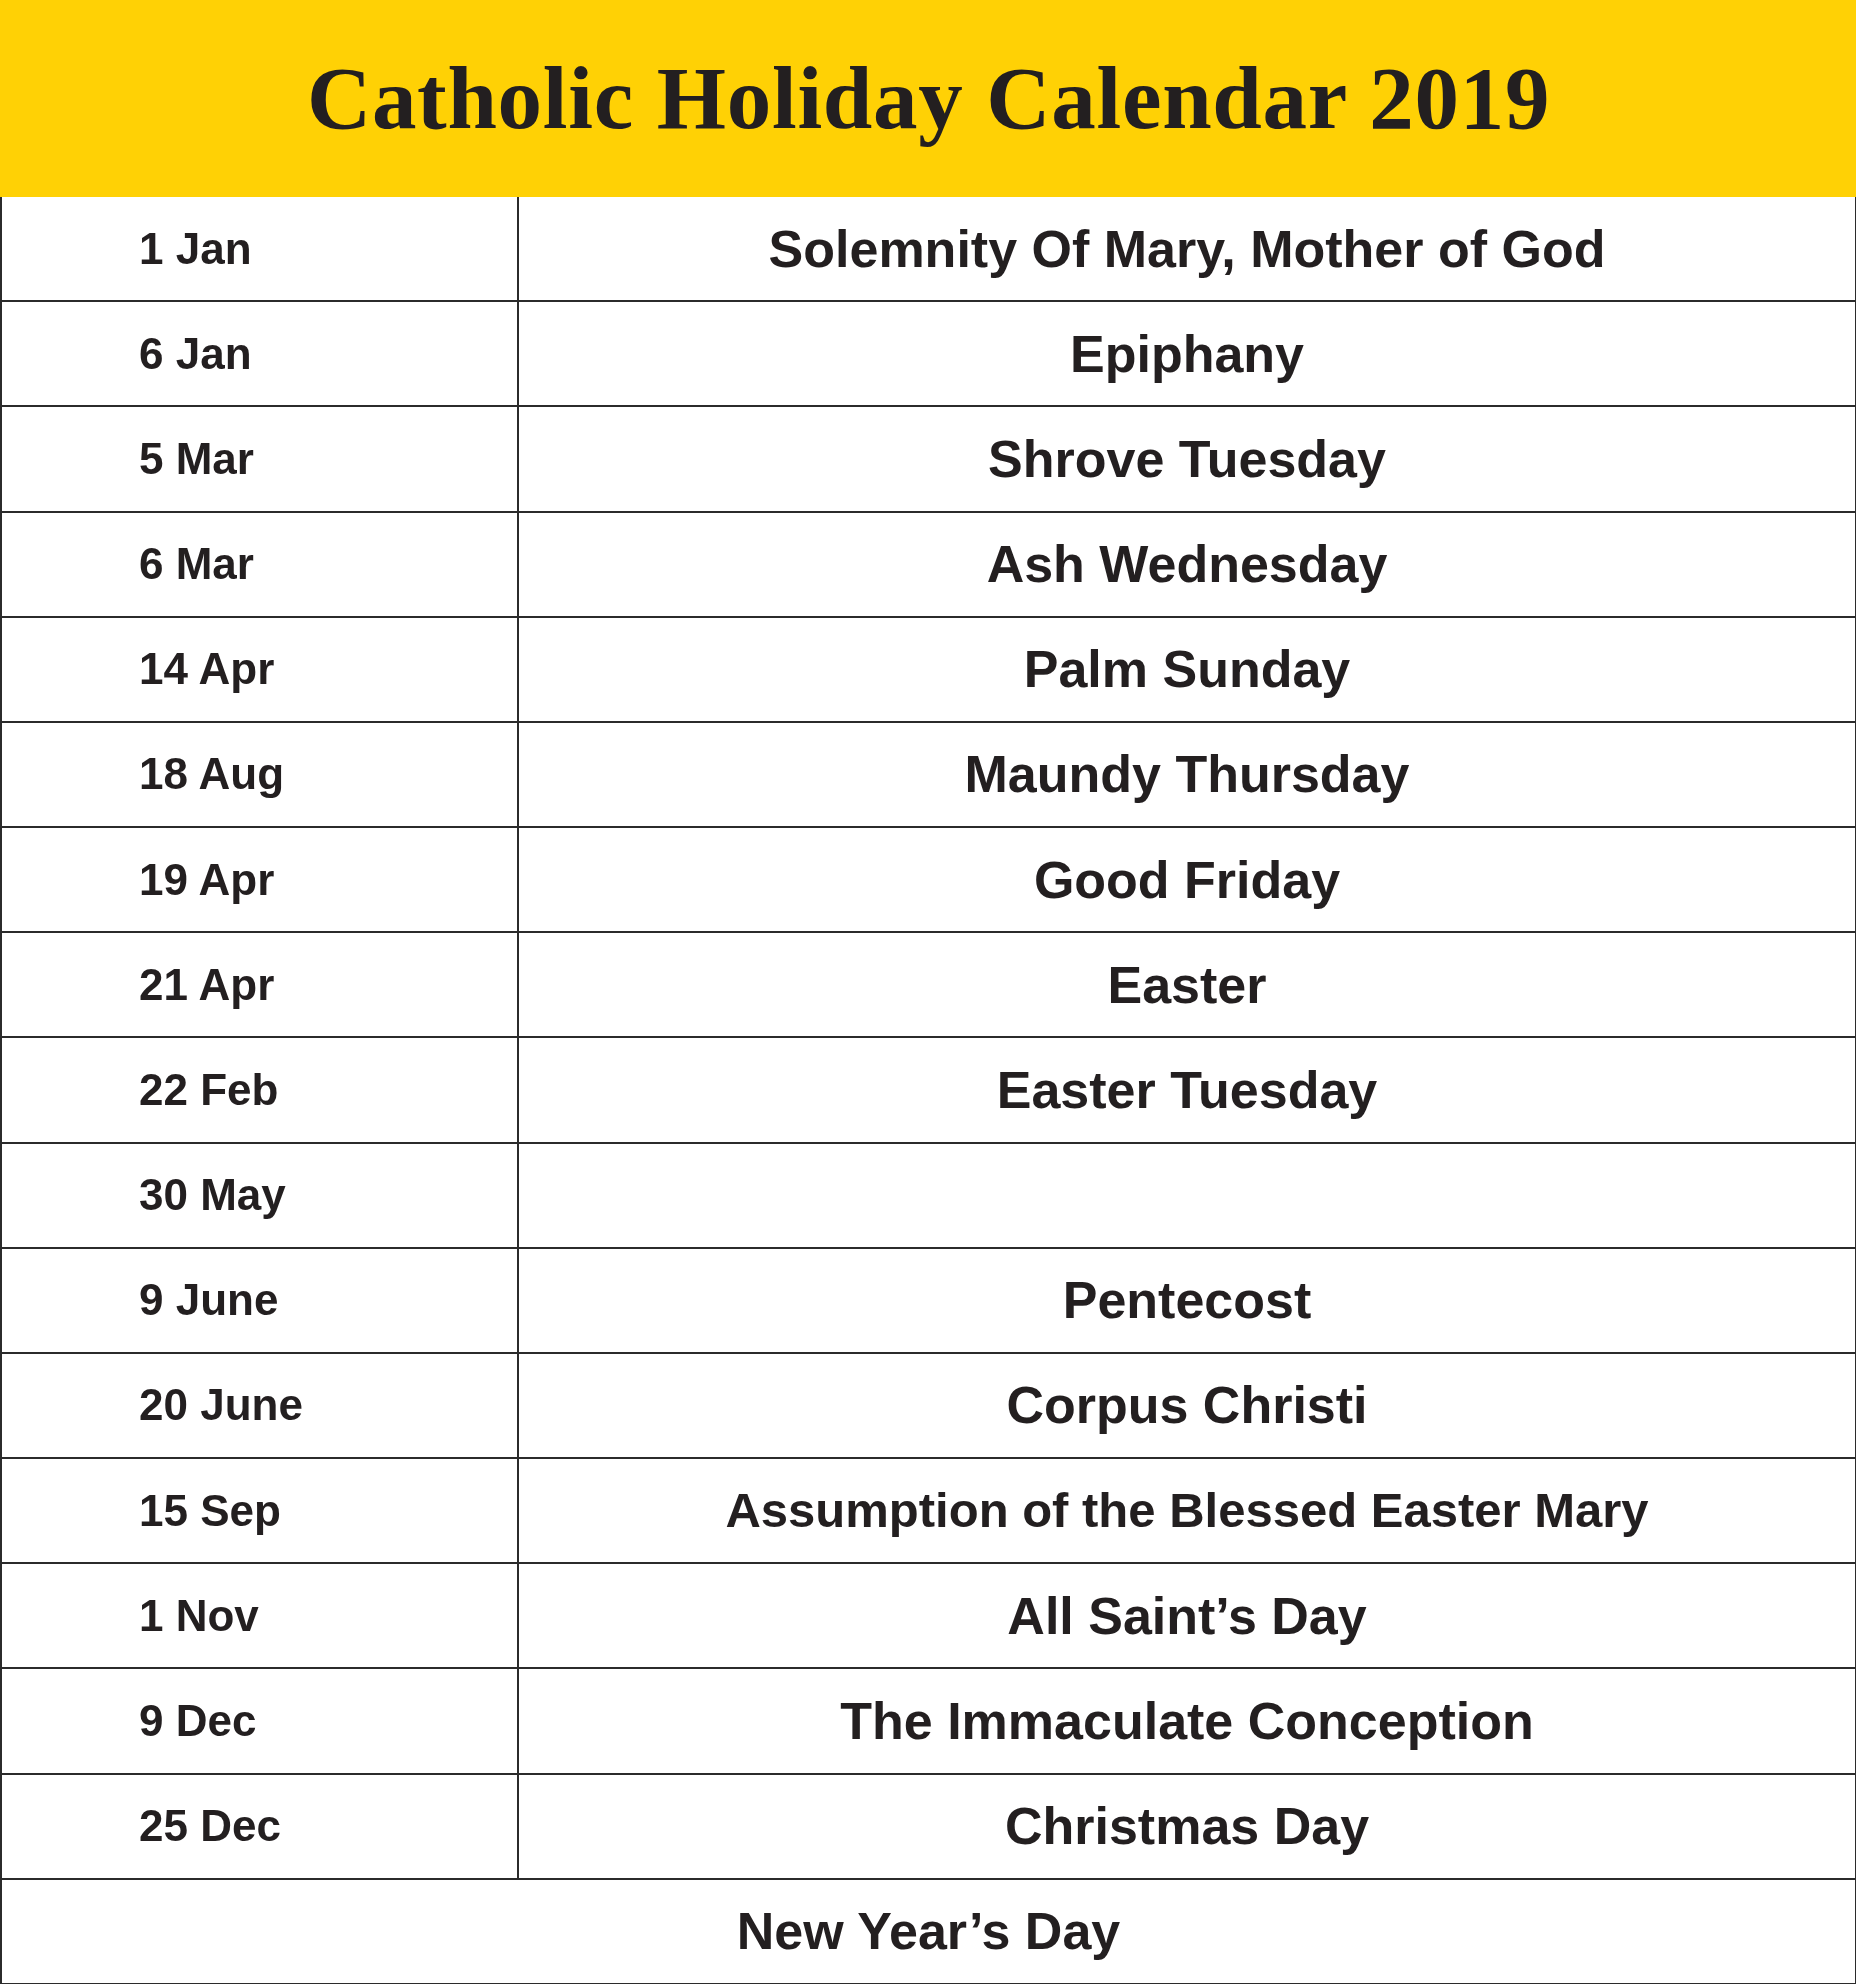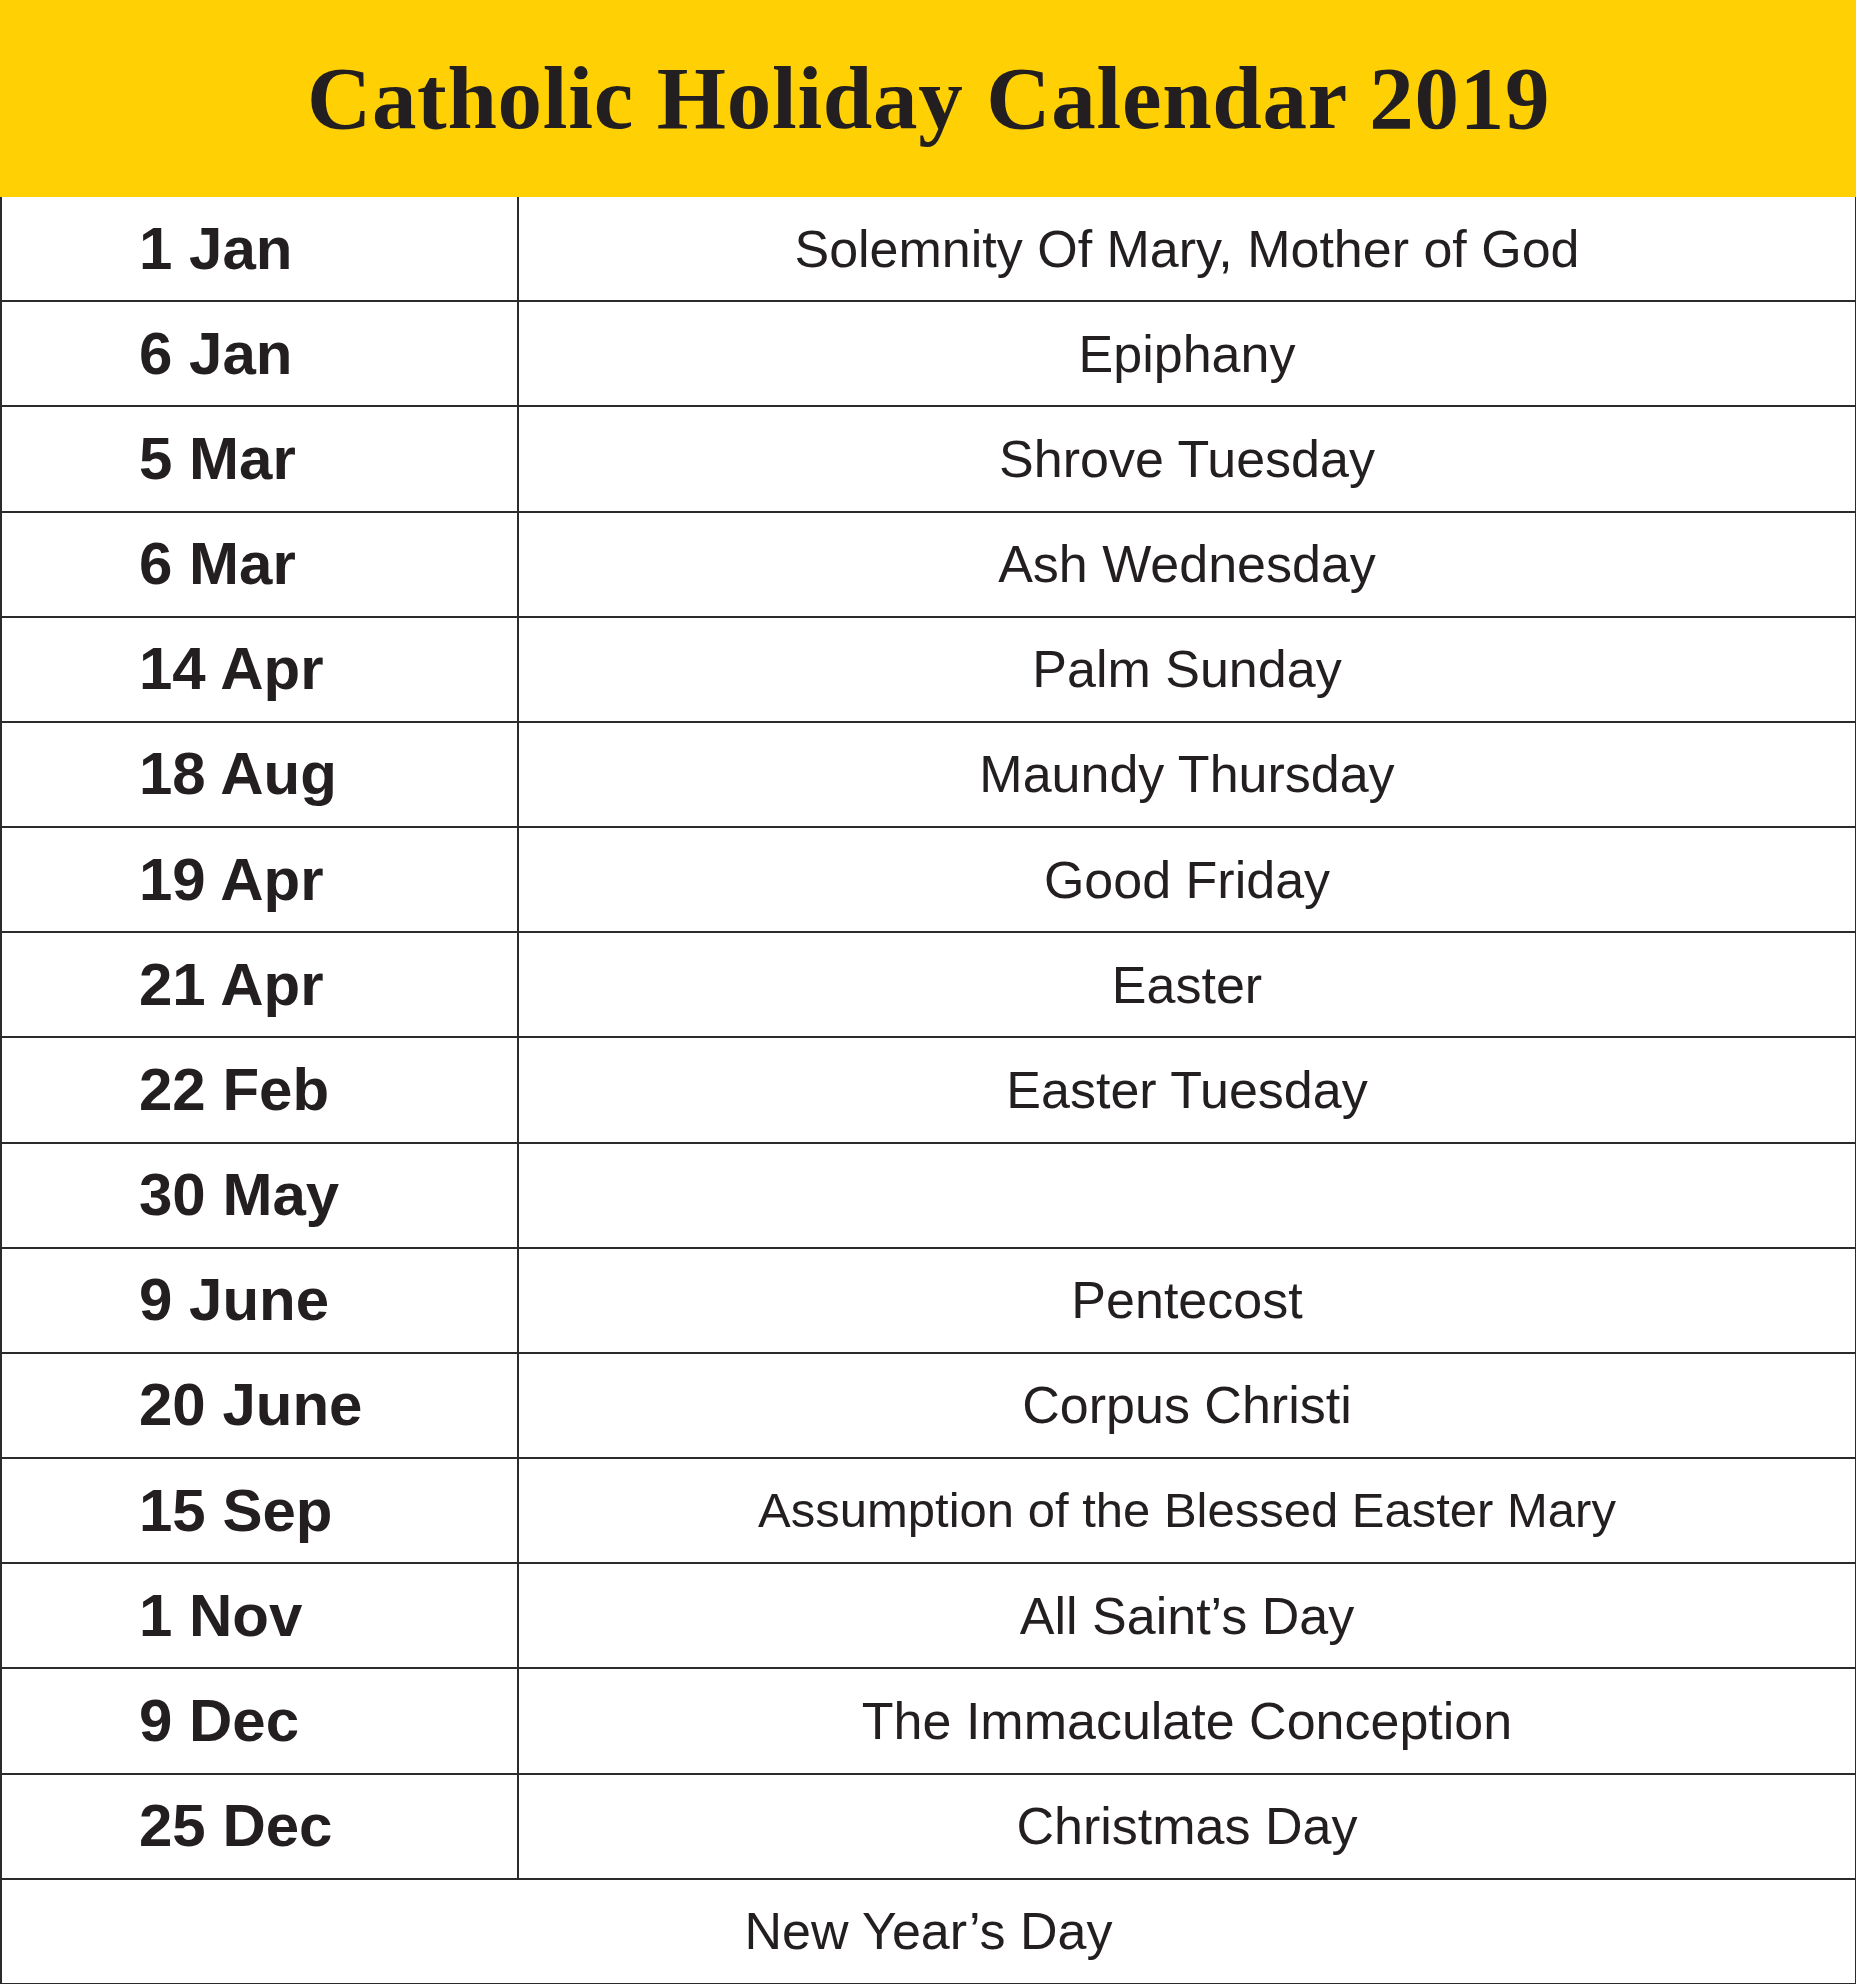--- a/index.html
+++ b/index.html
@@ -70,28 +70,28 @@
     flex: 1 1 auto;
     display: flex;
     align-items: center;
     justify-content: center;
     box-sizing: border-box;
     padding: 0 9.8px;
   }
   .date-text {
     font-family: "Liberation Sans", sans-serif;
     font-weight: bold;
-    font-size: 60px;
+    font-size: 44px;
     color: #231f20;
     line-height: 1;
     white-space: nowrap;
   }
   .event-text {
     font-family: "Liberation Sans", sans-serif;
-    font-weight: normal;
+    font-weight: bold;
     font-size: 52px;
     color: #231f20;
     line-height: 1;
     white-space: nowrap;
     text-align: center;
   }
   .event-text.long {
     font-size: 49px;
   }
 </style>

